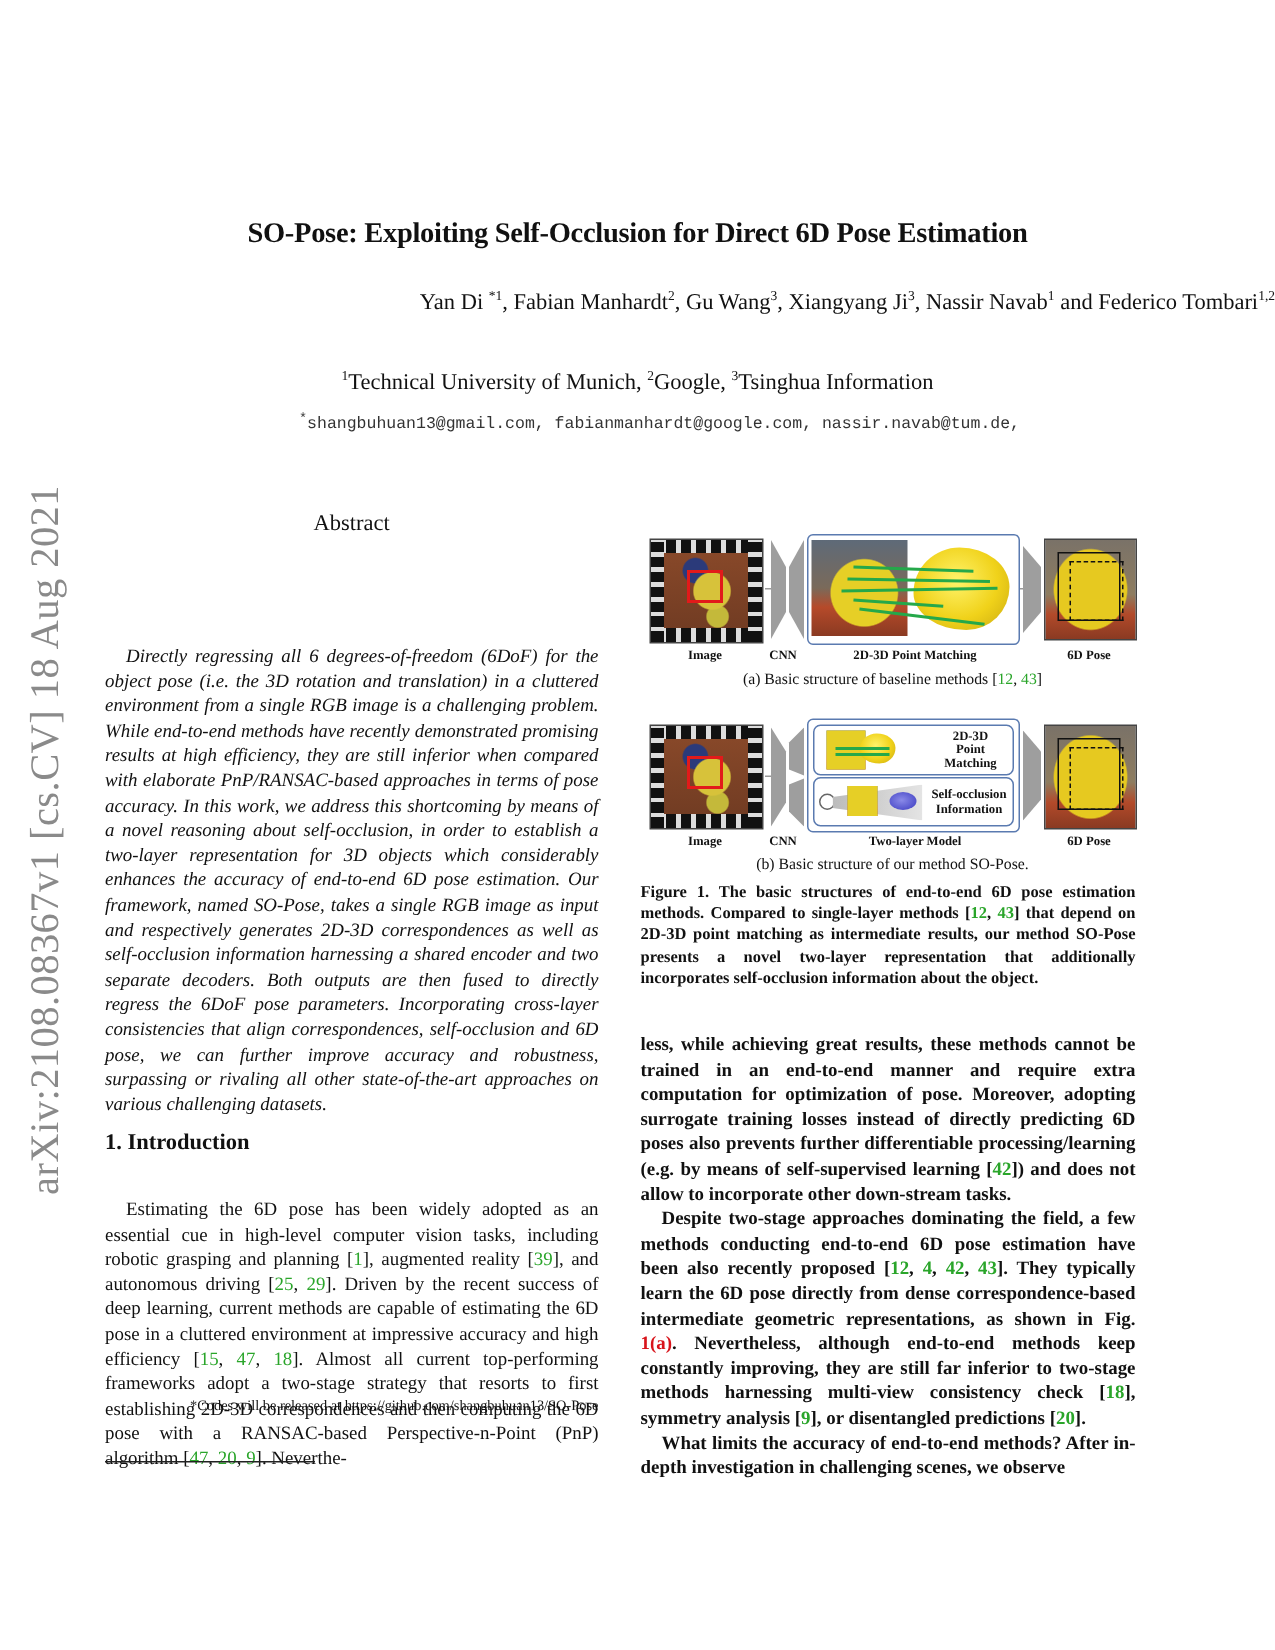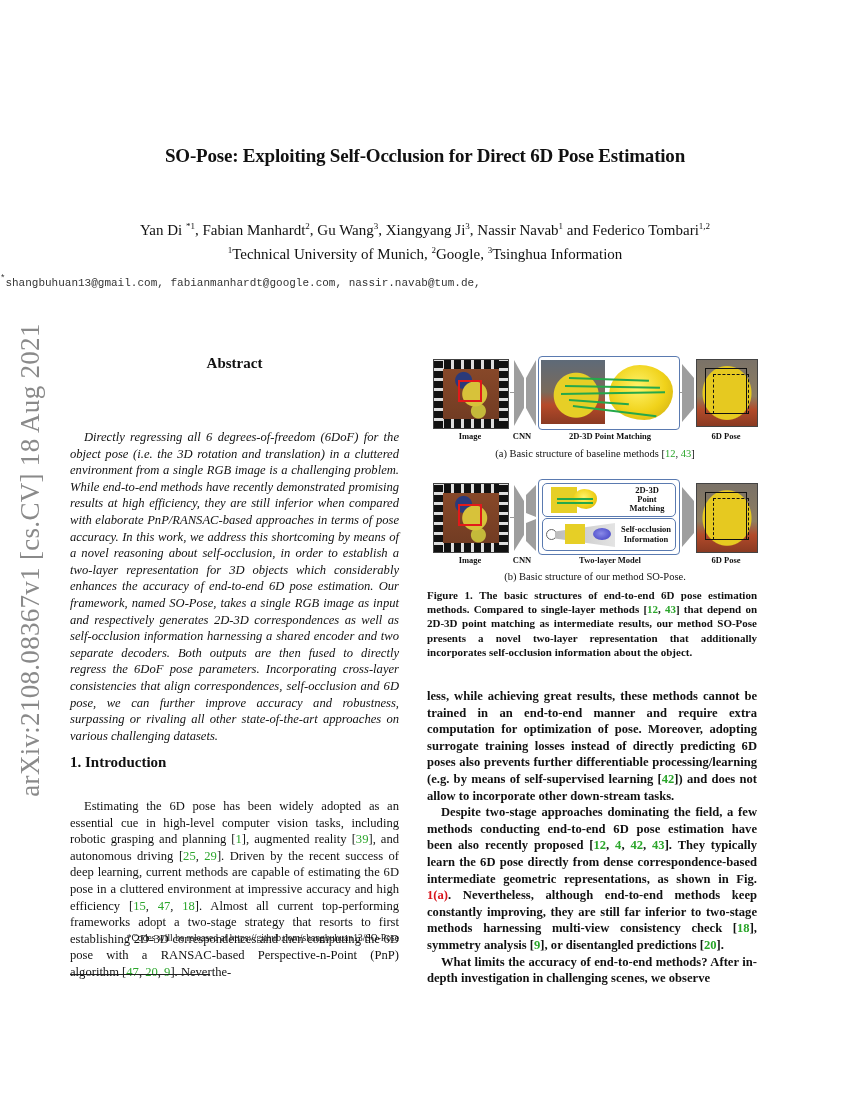--- a/index.html
+++ b/index.html
@@ -9,30 +9,30 @@
   .cite { color:#2aa52a; }
   .ref { color:#d8141b; }
 
   
   .arxiv { position:absolute; left:10px; top:290px; width:40px; height:540px; }
   .arxiv span { position:absolute; left:50%; top:50%; transform:translate(-50%,-50%) rotate(-90deg);
     white-space:nowrap; font-size:27px; color:#8a8a8a; letter-spacing:0.3px;
     font-family:"Liberation Serif", serif; }
 
   .title { left:0; width:850px; top:145px; text-align:center; font-size:19px; font-weight:bold; letter-spacing:-0.2px; }
-  .authors { left:0; width:850px; top:221px; text-align:center; font-size:15px; }
+  .authors { left:0; width:850px; top:192px; text-align:right; font-size:15px; }
   .affil { left:0; width:850px; top:245px; text-align:center; font-size:15px; }
-  .emails { left:0; width:680px; top:272px; text-align:left; font-family:"Liberation Mono", monospace; font-size:11px; color:#333; line-height:14px; }
+  .emails { left:0; width:680px; top:272px; text-align:right; font-family:"Liberation Mono", monospace; font-size:11px; color:#333; line-height:14px; }
   sup { font-size:9px; }
 
   .col { position:absolute; font-size:12.6px; line-height:16.6px; text-align:justify; }
   .left { left:70px; width:329px; }
   .right { left:427px; width:330px;font-weight:bold; }
 
-  .h-abs { left:70px; width:329px; top:355px; text-align:center; font-weight:bold; font-size:15px; }
+  .h-abs { left:70px; width:329px; top:341px; text-align:center; font-weight:normal; font-size:15px; }
   .abstract-body { top:381px; font-style:italic; text-indent:14px;margin-top:48px; }
   .h-intro { left:70px; top:754px; font-weight:bold; font-size:15px; }
   .intro-body { top:782px; text-indent:14px;margin-top:16px; }
   .fn-rule { left:70px; top:974px; width:140px; border-top:1px solid #222; }
   .footnote { left:70px; width:329px; top:932px; font-size:9.6px; text-align:right; }
 
   
   .fig { position:absolute; left:430px; width:330px; }
   .fig-a { top:356px; height:74px; }
   .fig-b { top:481px; height:72px; }

